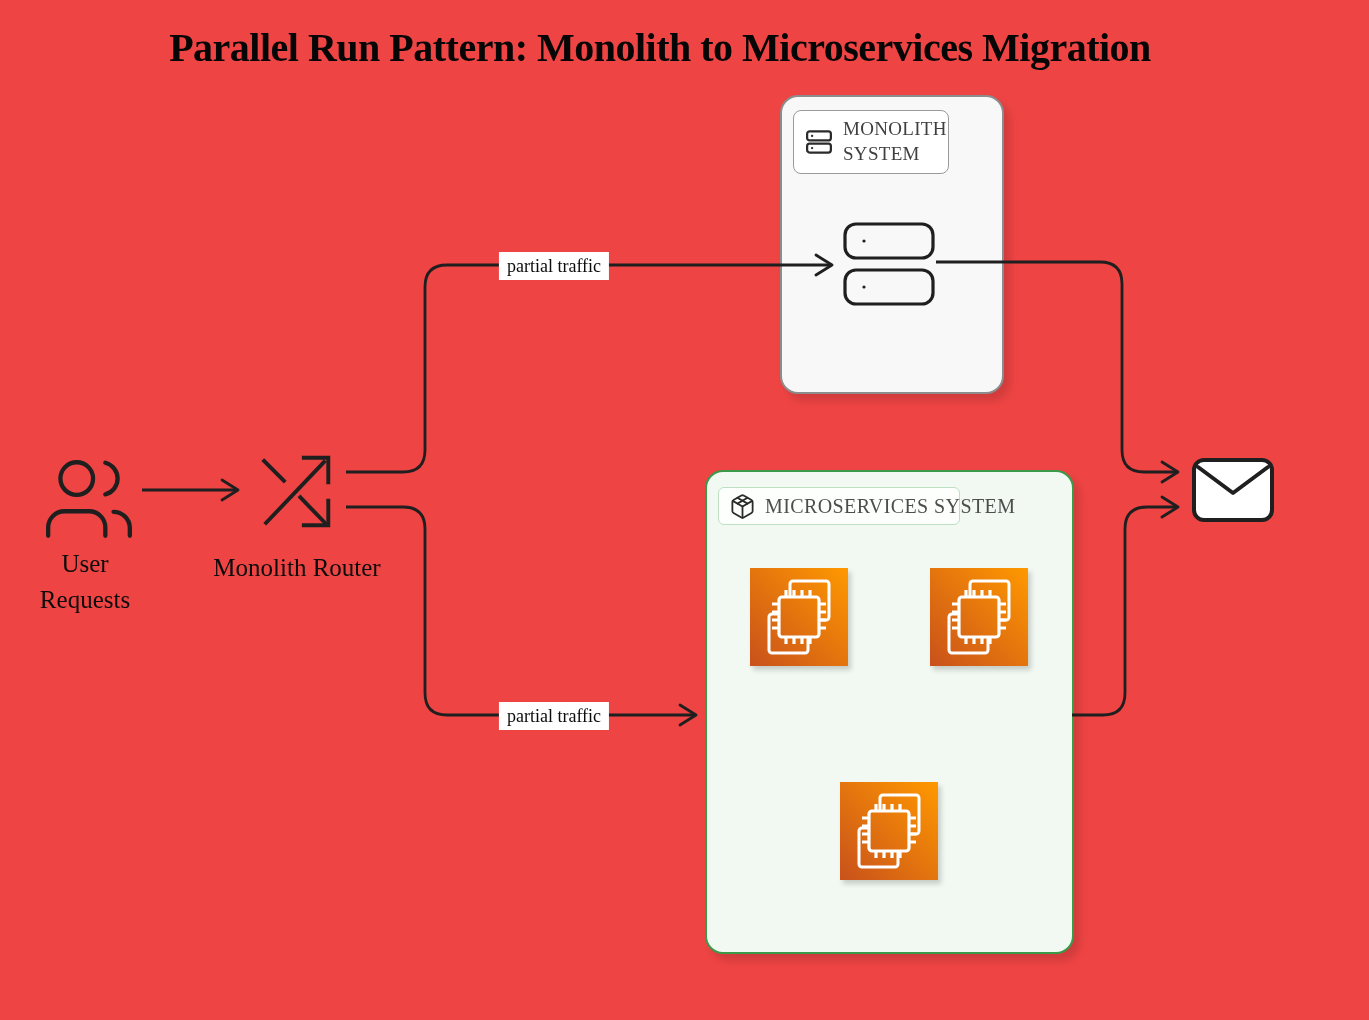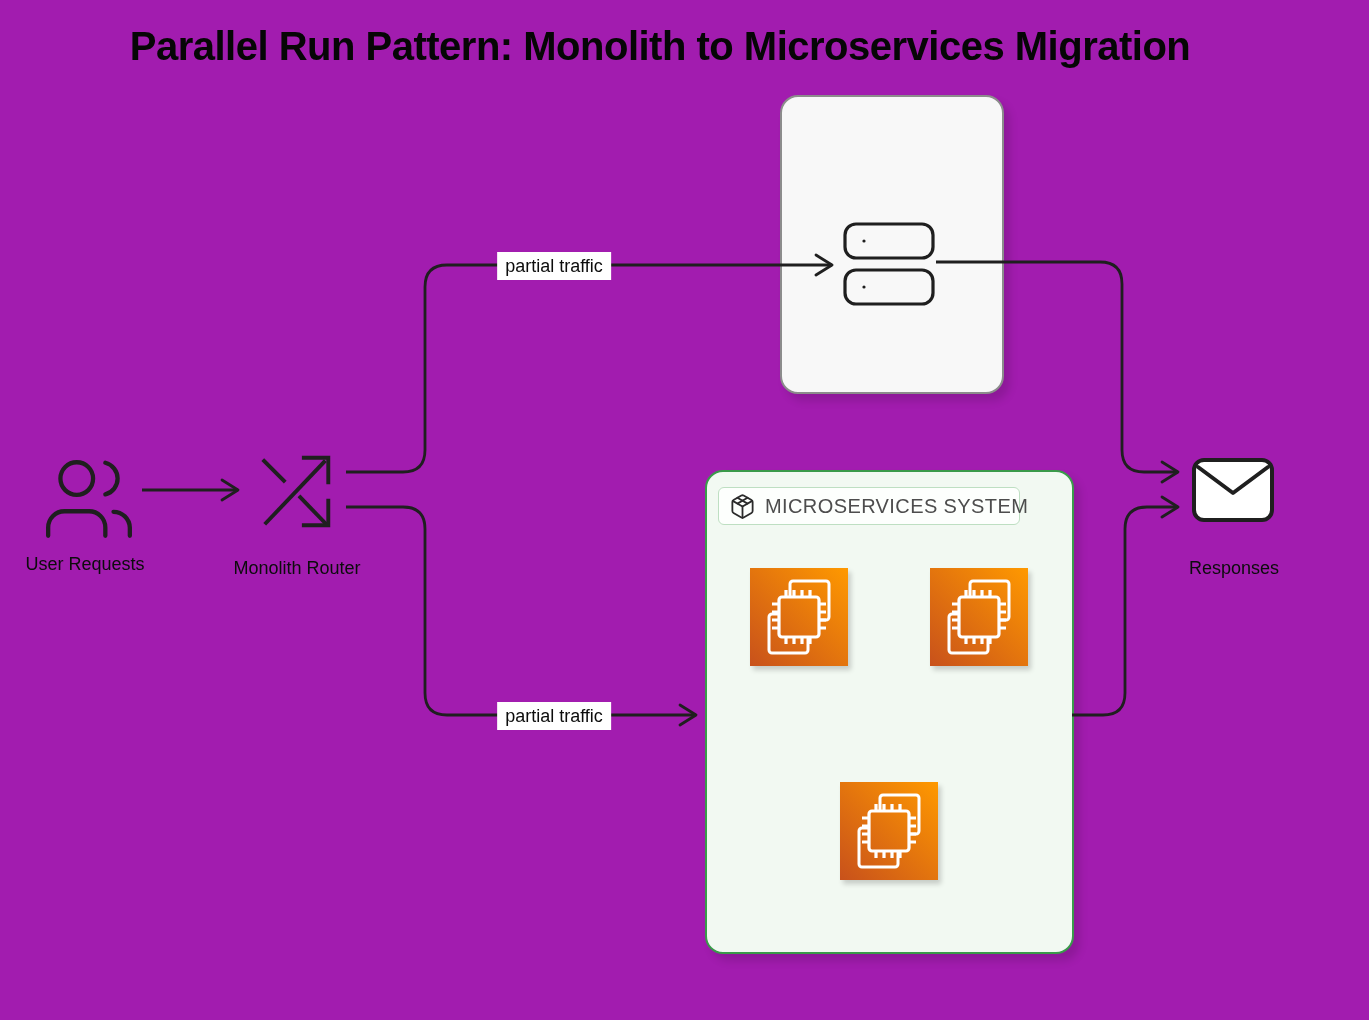--- a/index.html
+++ b/index.html
@@ -1,27 +1,27 @@
 <!DOCTYPE html>
 <html><head>
 <meta charset="utf-8">
 <style>
   html,body{margin:0;padding:0;background:#fff;}
   #canvas{
-    position:relative;width:1369px;height:1020px;background:#a21caf;
-    font-family:Liberation Sans, sans-serif;color:#111;
+    position:relative;width:1369px;height:1020px;background:#ef4444;
+    font-family:Liberation Serif, serif;color:#111;
     overflow:hidden;
   }
   .abs{position:absolute;}
   #diagram-title{
     left:0;top:24px;width:1320px;text-align:center;
     font-size:40px;font-weight:bold;color:#060606;letter-spacing:-0.5px;
   }
   .node-label{
-    font-size:18px;color:#0c0c0c;text-align:center;line-height:36px;
+    font-size:25px;color:#0c0c0c;text-align:center;line-height:36px;
   }
   .edge-label{
     font-size:18px;color:#0c0c0c;background:#ffffff;padding:0 8px;
     line-height:28px;white-space:nowrap;transform:translateX(-50%);
     z-index:30;
   }
   .container-box{
     border-radius:18px;z-index:1;
     box-shadow:6px 7px 9px rgba(0,0,0,0.13);
   }
@@ -38,21 +38,21 @@
     border-radius:8px;z-index:5;padding:0 10px;box-sizing:border-box;
   }
   #monolith-badge{
     left:793px;top:110px;width:156px;height:64px;
     border:1.5px solid #9a9a9a;
   }
   #monolith-badge .badge-text{
     font-size:19px;color:#3f3f3f;line-height:1.3;letter-spacing:0.3px;
   }
   #microservices-badge{
-    left:718px;top:487px;width:302px;height:38px;
+    left:718px;top:487px;width:242px;height:38px;
     border:1.5px solid #bedfc2;border-radius:6px;background:#fdfffd;
   }
   #microservices-badge .badge-text{
     font-size:20px;color:#4d4d4d;letter-spacing:0.4px;white-space:nowrap;
   }
   .service-tile{
     width:98px;height:98px;z-index:6;
     box-shadow:3px 4px 5px rgba(0,0,0,0.18);
   }
   .icon-wrap{z-index:6;}
@@ -62,20 +62,31 @@
 <body>
 
 <div id="canvas">
 
   <div id="diagram-title" class="abs">Parallel Run Pattern: Monolith to Microservices Migration</div>
 
   <div id="monolith-container" class="abs container-box"></div>
 
   <div id="microservices-container" class="abs container-box"></div>
 
+  <div id="monolith-badge" class="abs group-badge">
+    <span style="display:flex;">
+      <svg width="30" height="30" viewBox="0 0 24 24" fill="none" stroke="#2b2b2b" stroke-width="1.8" stroke-linecap="round" stroke-linejoin="round">
+        <rect x="2.5" y="3.5" width="19" height="7.2" rx="2"></rect>
+        <rect x="2.5" y="13.2" width="19" height="7.2" rx="2"></rect>
+        <line x1="6.4" y1="7.1" x2="6.5" y2="7.1"></line>
+        <line x1="6.4" y1="16.8" x2="6.5" y2="16.8"></line>
+      </svg>
+    </span>
+    <span class="badge-text">MONOLITH SYSTEM</span>
+  </div>
 
   <div id="microservices-badge" class="abs group-badge">
     <span style="display:flex;">
       <svg width="27" height="27" viewBox="0 0 24 24" fill="none" stroke="#2b2b2b" stroke-width="1.6" stroke-linecap="round" stroke-linejoin="round">
         <path d="M21 8a2 2 0 0 0-1-1.73l-7-4a2 2 0 0 0-2 0l-7 4A2 2 0 0 0 3 8v8a2 2 0 0 0 1 1.73l7 4a2 2 0 0 0 2 0l7-4A2 2 0 0 0 21 16Z"></path>
         <path d="m3.3 7 8.7 5 8.7-5"></path>
         <path d="M12 22V12"></path>
         <path d="m7.5 4.27 9 5.15"></path>
         <path d="m16.5 4.27-9 5.15"></path>
       </svg>
@@ -185,21 +196,20 @@
     </span>
   </div>
   <div class="abs node-label" style="left:809px;top:888px;width:160px;">Service 3</div>
 
   <div class="abs icon-wrap" style="left:1191px;top:457px;">
     <svg width="84" height="66" viewBox="0 0 84 66" fill="none" stroke="#1f1f1f" stroke-width="4" stroke-linecap="round" stroke-linejoin="round">
       <rect x="3" y="3" width="78" height="60" rx="10" fill="#ffffff"></rect>
       <path d="M7 10 L42 36 L77 10"></path>
     </svg>
   </div>
-  <div class="abs node-label" style="left:1154px;top:550px;width:160px;">Responses</div>
 
   <svg id="connector-layer" class="abs" width="1369" height="1020" viewBox="0 0 1369 1020">
     <defs>
       <marker id="chev" markerUnits="userSpaceOnUse" markerWidth="26" markerHeight="26" viewBox="0 0 26 26" refX="21" refY="13" orient="auto">
         <path d="M5 3 L21 13 L5 23" fill="none" stroke="#1f1f1f" stroke-width="2.8" stroke-linecap="round" stroke-linejoin="round"></path>
       </marker>
     </defs>
     <g fill="none" stroke="#1f1f1f" stroke-width="2.8">
       <path d="M142 490 H238" marker-end="url(#chev)"></path>
       <path d="M346 472 H403 Q425 472 425 450 V287 Q425 265 447 265 H832" marker-end="url(#chev)"></path>

